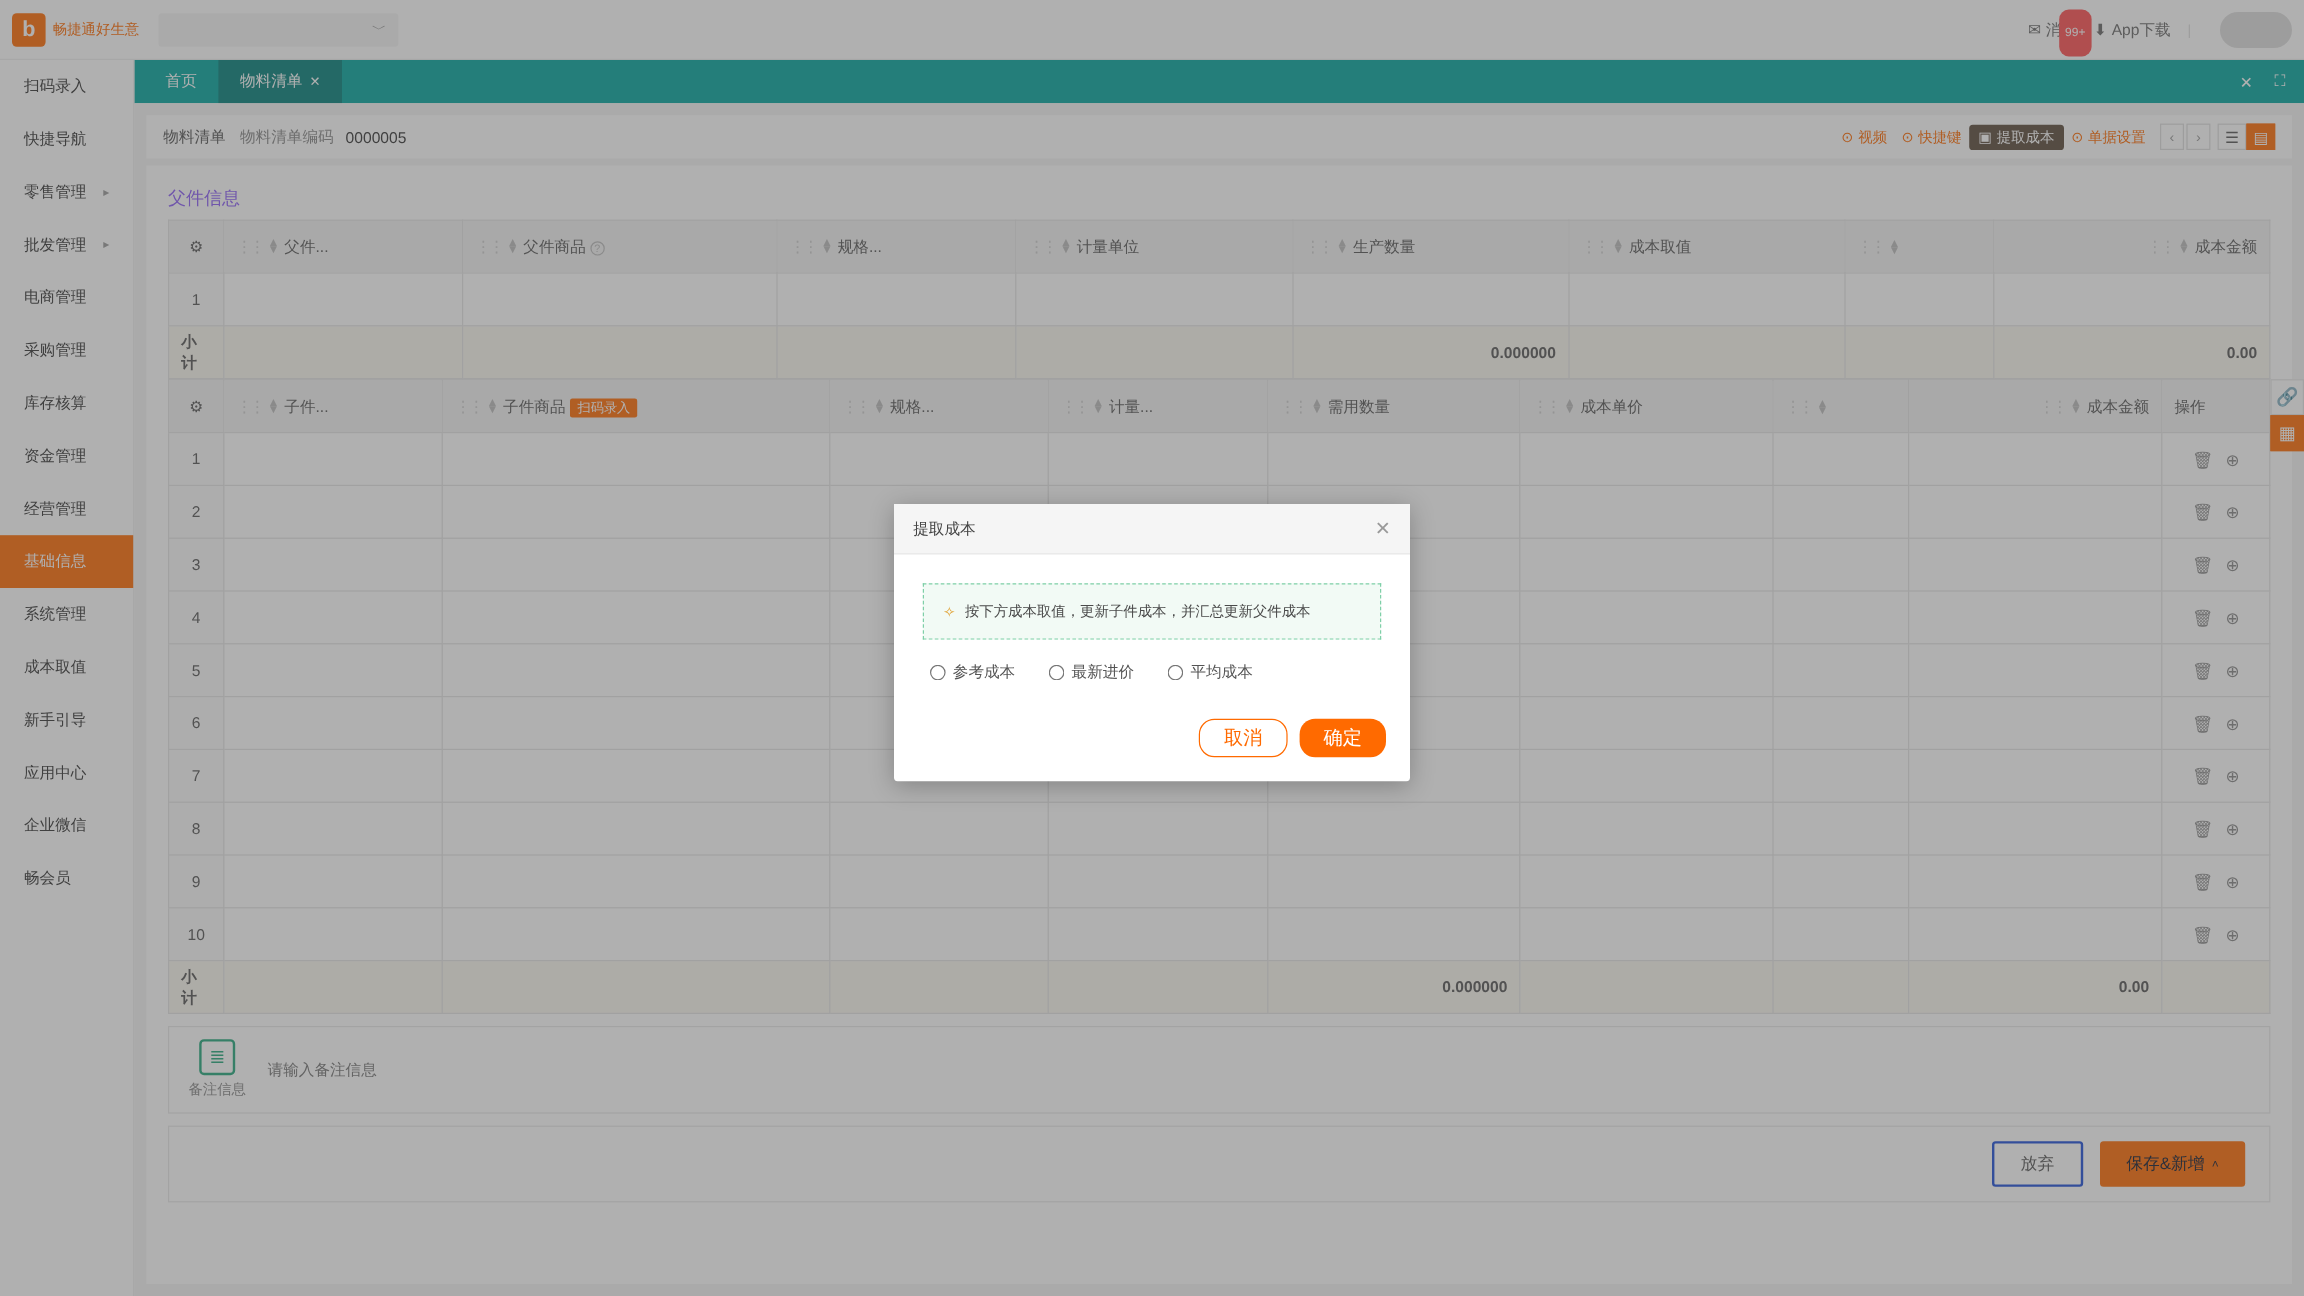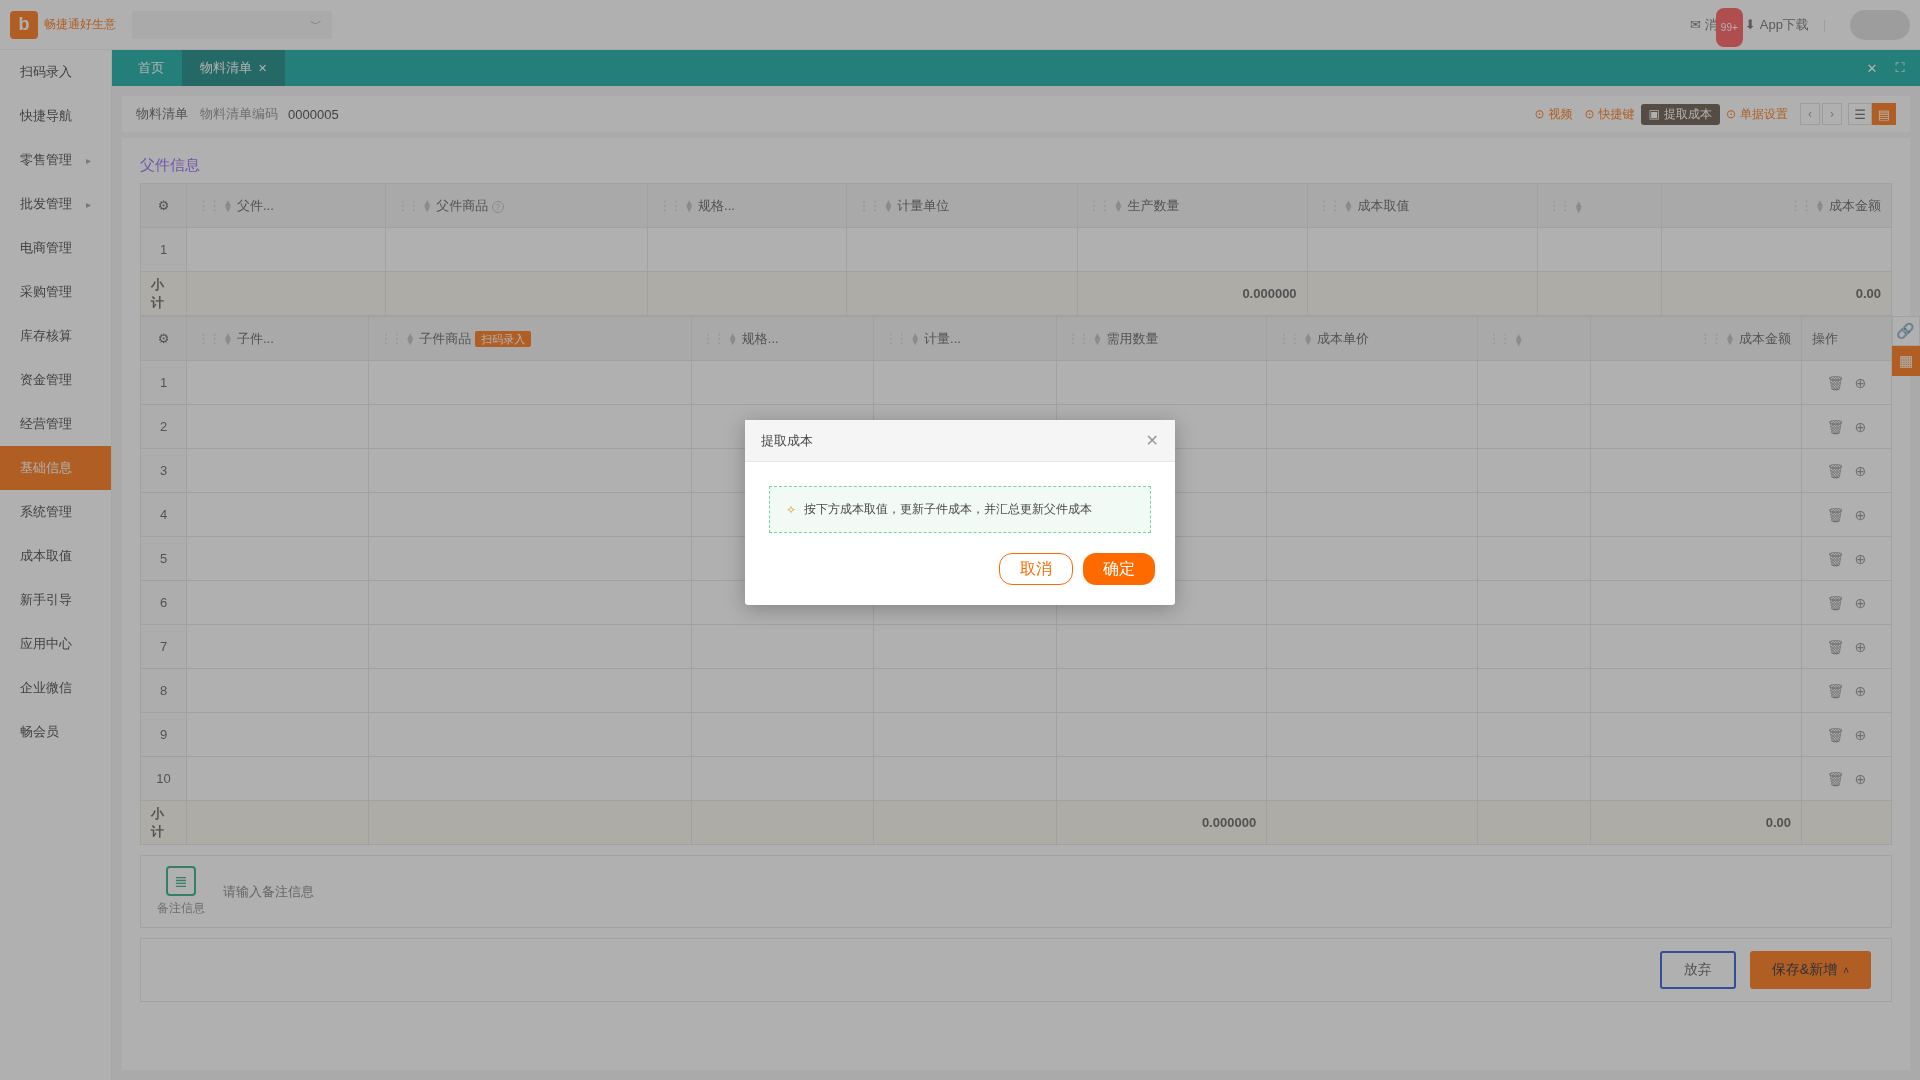--- a/index.html
+++ b/index.html
@@ -490,19 +490,33 @@
   <div class="modal">
     <div class="modal-header">
       <span>提取成本</span>
       <span class="close">✕</span>
     </div>
     <div class="modal-body">
       <div class="hint-box">
         <span class="bulb">✧</span>
         <span>按下方成本取值，更新子件成本，并汇总更新父件成本</span>
       </div>
+      <div class="radio-row">
+        <label>
+            <input type="radio" name="cost" style="">
+            <span>参考成本</span>
+          </label>
+        <label>
+            <input type="radio" name="cost" style="">
+            <span>最新进价</span>
+          </label>
+        <label>
+            <input type="radio" name="cost" style="">
+            <span>平均成本</span>
+          </label>
+      </div>
     </div>
     <div class="modal-footer">
       <div class="m-btn m-btn-cancel">取消</div>
       <div class="m-btn m-btn-ok">确定</div>
     </div>
   </div>
 </div>
 
 </body></html>

